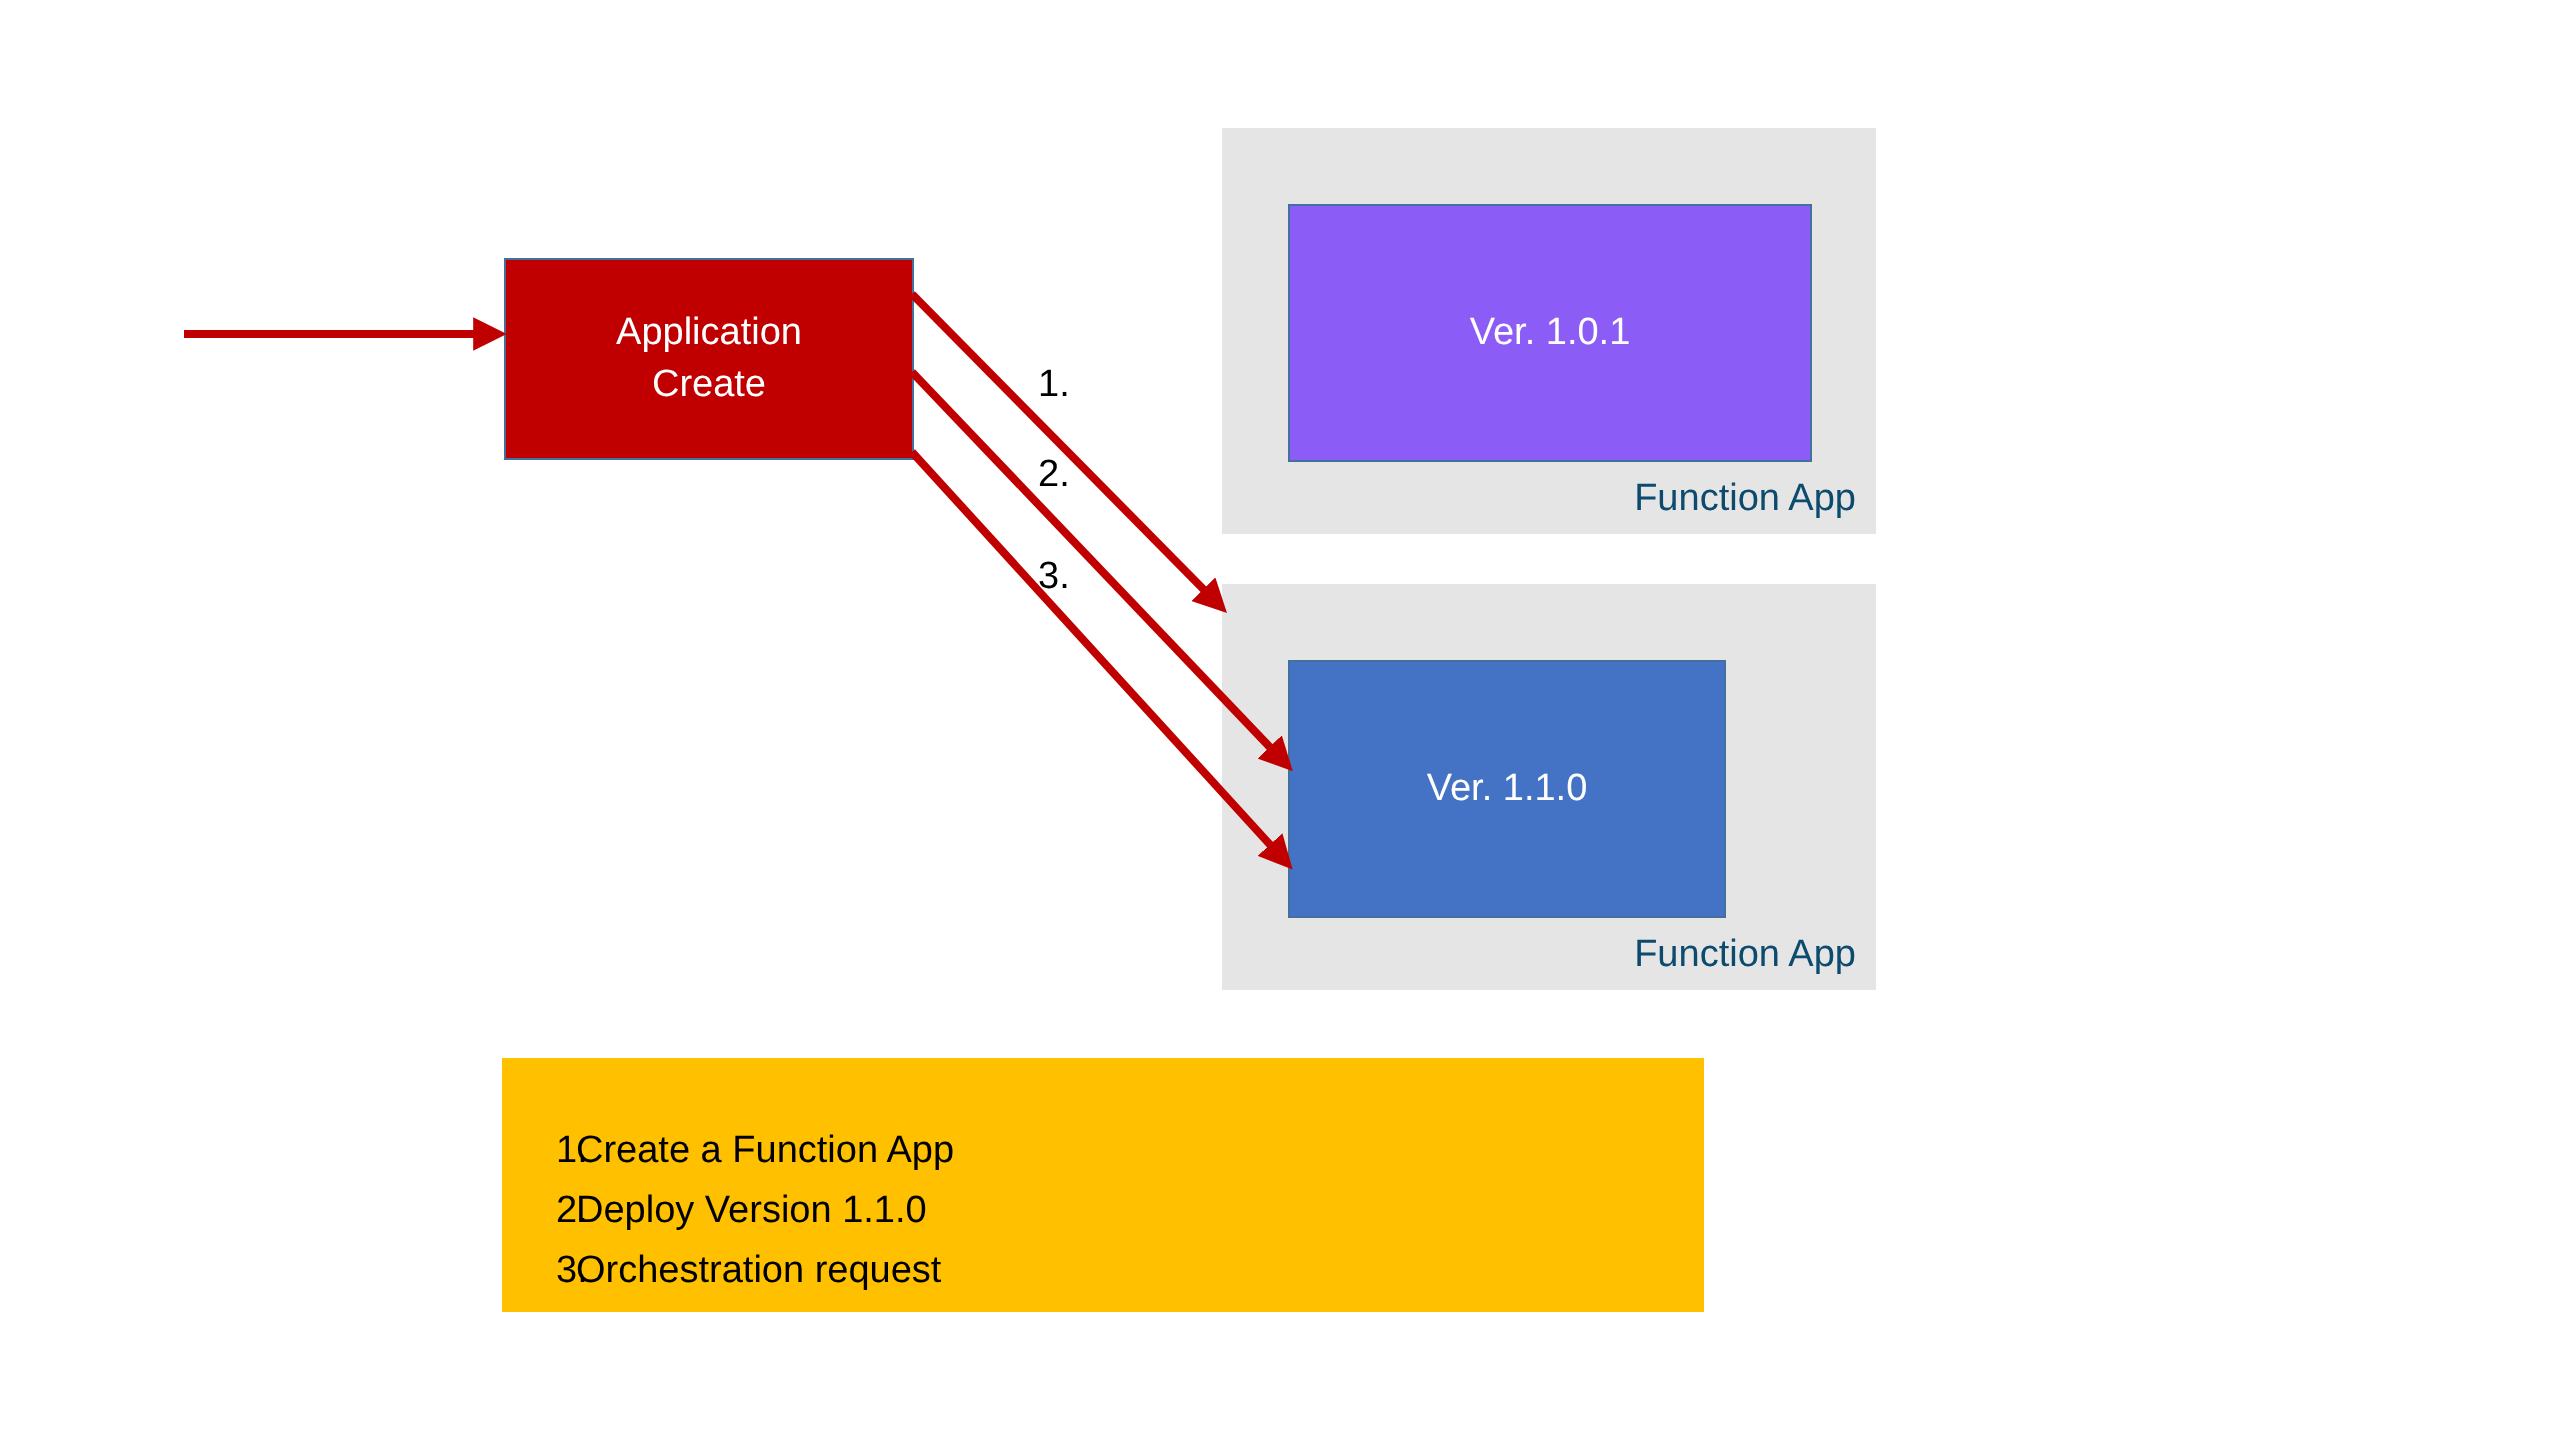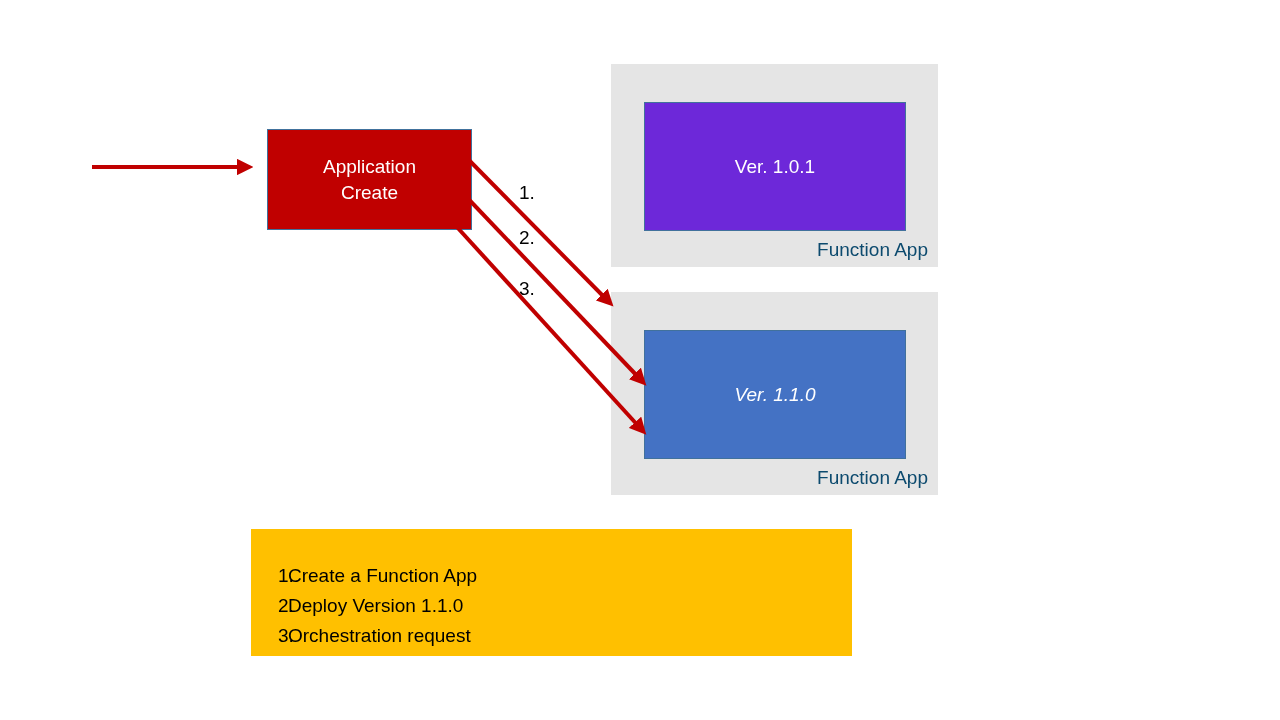--- a/index.html
+++ b/index.html
@@ -22,21 +22,21 @@
     left: 0;
     top: 0;
     width: 1280px;
     height: 720px;
   }
 
   .abs { position: absolute; box-sizing: border-box; }
 
   
   #router-box {
-    left: 267px;
+    left: 252px;
     top: 129px;
     width: 205px;
     height: 101px;
     background: #C00000;
     border: 1px solid #41719C;
     color: #ffffff;
     display: flex;
     align-items: center;
     justify-content: center;
     text-align: center;
@@ -71,29 +71,28 @@
     align-items: center;
     justify-content: center;
     font-size: 19px;
     z-index: 2;
   }
   #version-box-green {
     left: 644px;
     top: 102px;
     width: 262px;
     height: 129px;
-    background: #6d28d9;
+    background: #8b5cf6;
   }
   #version-box-blue {
     left: 644px;
     top: 330px;
-    width: 262px;
+    width: 219px;
     height: 129px;
     background: #4472C4;
-    font-style: italic;
   }
 
   .fa-caption {
     color: #0c4a6e;
     font-size: 19px;
     text-align: right;
     z-index: 2;
   }
   #fa-caption-green {
     left: 611px;

